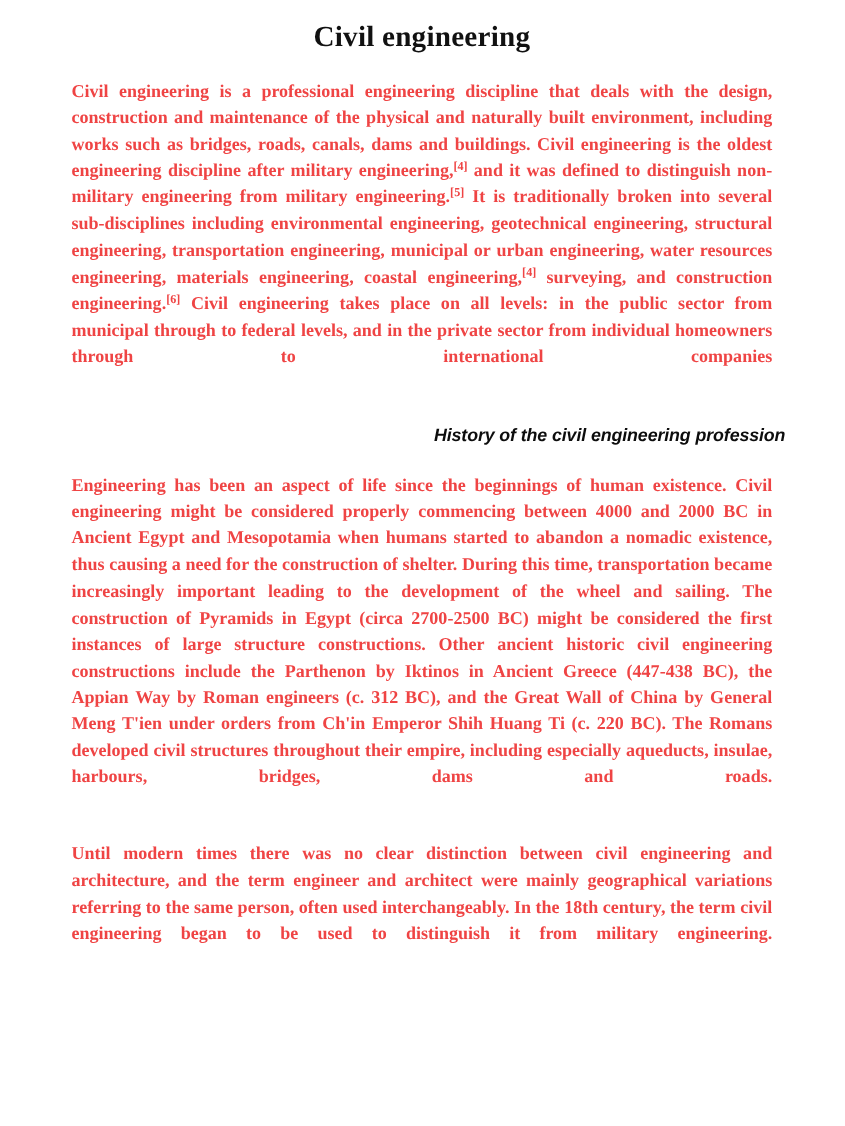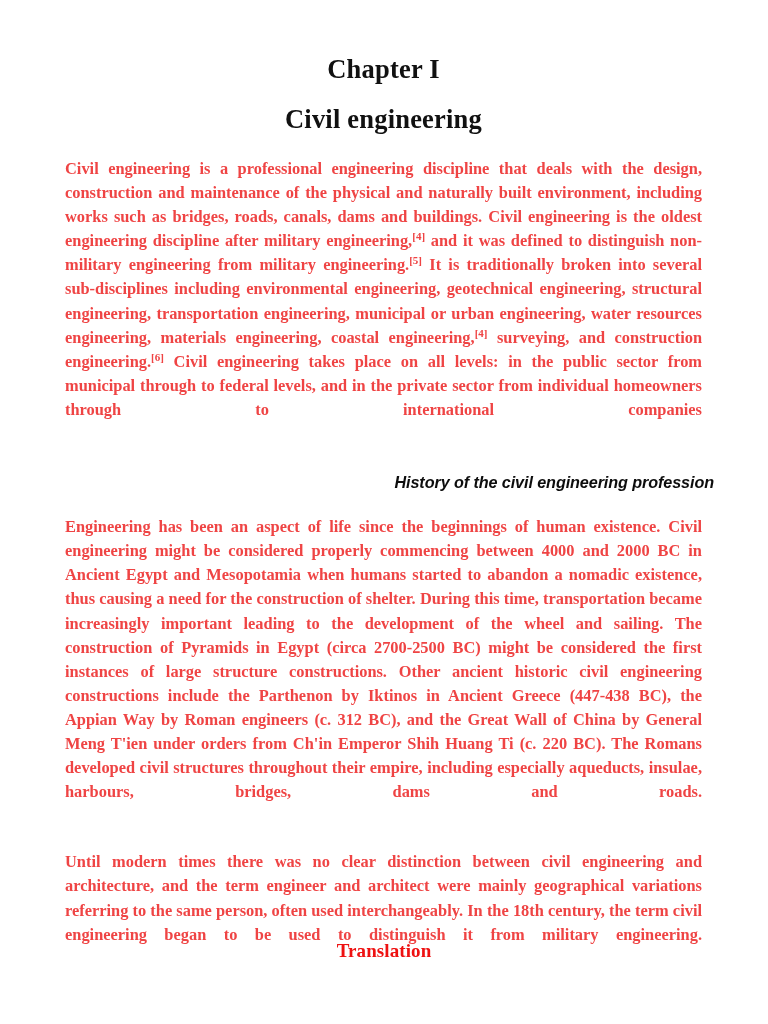--- a/index.html
+++ b/index.html
@@ -114,28 +114,26 @@
     letter-spacing: 0.1px;
   }
 </style>
 </head>
 <body style="background: rgb(255, 255, 255);">
 
 <div class="page">
   <div class="content">
 
     <div class="doc-title">
-      <div class="title-line-1">Chapter I</div>
       <div class="title-line-2">Civil engineering</div>
     </div>
 
     <p class="para para-1"><span>Civil engineering is a professional engineering discipline that deals with the design, construction and maintenance of the physical and naturally built environment, including works such as bridges, roads, canals, dams and buildings. Civil engineering is the oldest engineering discipline after military engineering,</span><sup class="cite">[4]</sup><span> and it was defined to distinguish non-military engineering from military engineering.</span><sup class="cite">[5]</sup><span> It is traditionally broken into several sub-disciplines including environmental engineering, geotechnical engineering, structural engineering, transportation engineering, municipal or urban engineering, water resources engineering, materials engineering, coastal engineering,</span><sup class="cite">[4]</sup><span> surveying, and construction engineering.</span><sup class="cite">[6]</sup><span> Civil engineering takes place on all levels: in the public sector from municipal through to federal levels, and in the private sector from individual homeowners through to international companies</span></p>
 
     <h2 class="section-heading">History of the civil engineering profession</h2>
 
     <p class="para para-2">Engineering has been an aspect of life since the beginnings of human existence. Civil engineering might be considered properly commencing between 4000 and 2000 BC in Ancient Egypt and Mesopotamia when humans started to abandon a nomadic existence, thus causing a need for the construction of shelter. During this time, transportation became increasingly important leading to the development of the wheel and sailing. The construction of Pyramids in Egypt (circa 2700-2500 BC) might be considered the first instances of large structure constructions. Other ancient historic civil engineering constructions include the Parthenon by Iktinos in Ancient Greece (447-438 BC), the Appian Way by Roman engineers (c. 312 BC), and the Great Wall of China by General Meng T'ien under orders from Ch'in Emperor Shih Huang Ti (c. 220 BC). The Romans developed civil structures throughout their empire, including especially aqueducts, insulae, harbours, bridges, dams and roads.</p>
 
     <p class="para para-3">Until modern times there was no clear distinction between civil engineering and architecture, and the term engineer and architect were mainly geographical variations referring to the same person, often used interchangeably. In the 18th century, the term civil engineering began to be used to distinguish it from military engineering.</p>
 
   </div>
 
-  <div class="footer-note" style="color: rgb(238, 17, 17);">Translation</div>
 </div>
 
 </body></html>

